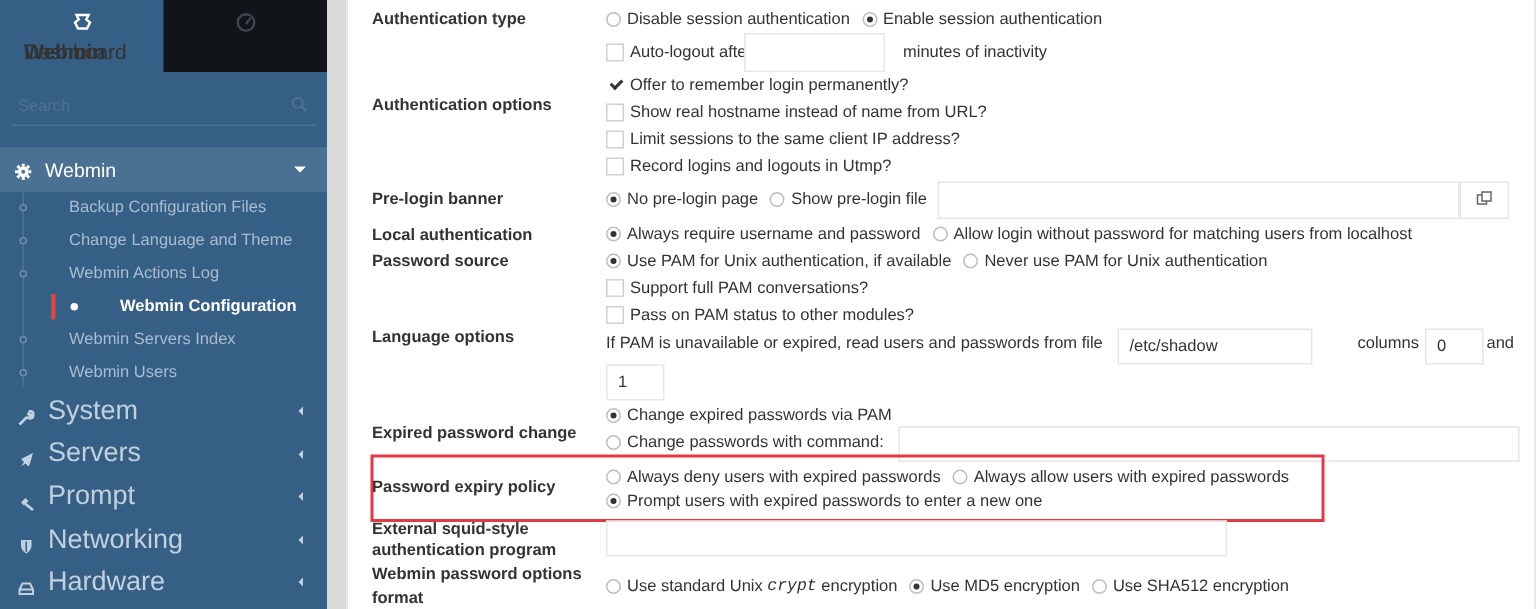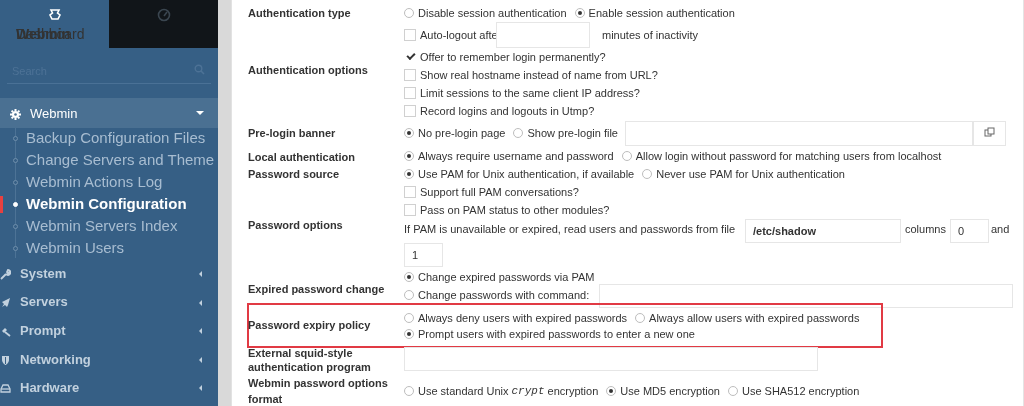--- a/index.html
+++ b/index.html
@@ -20,28 +20,28 @@
   .search input { background: transparent; border: none; outline: none; width: 100%; height: 22px; padding-left: 5px; font-family: "Liberation Sans", sans-serif; font-size: 11px; color: #fff; }
   .search input::placeholder { color: #4d7296; }
   .search .sicon { position: absolute; right: 6px; top: 4px; width: 11px; height: 11px; }
 
   .cat-active { position: absolute; top: 98px; left: 0; width: 218px; height: 30px; background: #4a7092; color: #fff; display: flex; align-items: center; padding-left: 10px; font-size: 13px; }
   .cat-active .gear { width: 11px; height: 11px; margin-right: 9px; }
   .cat-active .caret { position: absolute; right: 14px; top: 13px; width: 0; height: 0; border-left: 4px solid transparent; border-right: 4px solid transparent; border-top: 4px solid #fff; }
 
   .sub { position: absolute; top: 128px; left: 0; width: 218px; }
   .sub .vline { position: absolute; left: 15px; top: 0; width: 1px; height: 130px; background: #4d7396; }
-  .sub-item { position: relative; height: 22px; line-height: 20px; padding-left: 26px; color: #a8bdd1; font-size: 15px; }
+  .sub-item { position: relative; height: 22px; line-height: 20px; padding-left: 46px; color: #a8bdd1; font-size: 11px; }
   .sub-item .dot { position: absolute; left: 13px; top: 8px; width: 5px; height: 5px; border-radius: 50%; background: #365f85; border: 1px solid #6e8eab; }
-  .sub-item.active { color: #fff; font-weight: bold; }
+  .sub-item.active { color: #fff; font-weight: bold; margin-left: 34px; }
   .sub-item.active .dot { background: #fff; border-color: #fff; }
   .sub-item.active .marker { position: absolute; left: 0; top: 2px; width: 3px; height: 17px; background: #e8403f; }
 
   .cats { position: absolute; top: 259px; left: 0; width: 218px; }
-  .cat { position: relative; height: 28.6px; display: flex; align-items: center; padding-left: 0; color: #c2d1de; font-size: 13px; font-weight: bold; }
+  .cat { position: relative; height: 28.6px; display: flex; align-items: center; padding-left: 12px; color: #c2d1de; font-size: 18px; }
   .cat .cico { width: 11px; height: 11px; margin-right: 9px; }
   .cat .arrow { position: absolute; right: 16px; top: 12px; width: 0; height: 0; border-top: 3px solid transparent; border-bottom: 3px solid transparent; border-right: 3px solid #c2d1de; }
 
   
   .gutter { position: absolute; left: 218px; top: 0; width: 13px; height: 406px; background: #d9d9d9; }
 
   
   .main { position: absolute; left: 231px; top: 0; width: 793px; height: 406px; background: #fff; border-left: 1px solid #e2e2e2; }
   .main-rb { position: absolute; right: 0; top: 0; width: 1px; height: 406px; background: #e4e4e4; }
 
@@ -107,21 +107,21 @@
   </div>
 
   <div class="sub">
     <div class="vline"></div>
     <div class="sub-item">
       <span class="dot"></span>
       <span>Backup Configuration Files</span>
     </div>
     <div class="sub-item">
       <span class="dot"></span>
-      <span>Change Servers and Theme</span>
+      <span>Change Language and Theme</span>
     </div>
     <div class="sub-item">
       <span class="dot"></span>
       <span>Webmin Actions Log</span>
     </div>
     <div class="sub-item active">
       <span class="marker"></span>
       <span class="dot"></span>
       <span>Webmin Configuration</span>
     </div>
@@ -263,23 +263,23 @@
   </div>
   <div class="row" style="top:183px">
     <span class="check"></span>
     <span>Support full PAM conversations?</span>
   </div>
   <div class="row" style="top:201px">
     <span class="check"></span>
     <span>Pass on PAM status to other modules?</span>
   </div>
 
-  <div class="lbl" style="top:219px">Password options</div>
+  <div class="lbl" style="top:219px">Language options</div>
   <div class="row" style="top:220px">If PAM is unavailable or expired, read users and passwords from file</div>
-  <input class="txt" style="left: 513px; top: 219px; width: 156px; height: 24px; font-weight: bold;" value="/etc/shadow">
+  <input class="txt" style="left: 513px; top: 219px; width: 130px; height: 24px;" value="/etc/shadow">
   <div class="row" style="top:220px; left:673px">columns</div>
   <input class="txt" style="left: 718px; top: 219px; width: 39px; height: 24px;" value="0">
   <div class="row" style="top:220px; left:759px">and</div>
   <input class="txt" style="left: 172px; top: 243px; width: 39px; height: 24px;" value="1">
 
   <div class="lbl" style="top:283px">Expired password change</div>
   <div class="row" style="top:268px">
     <span class="radio on"></span>
     <span>Change expired passwords via PAM</span>
   </div>

